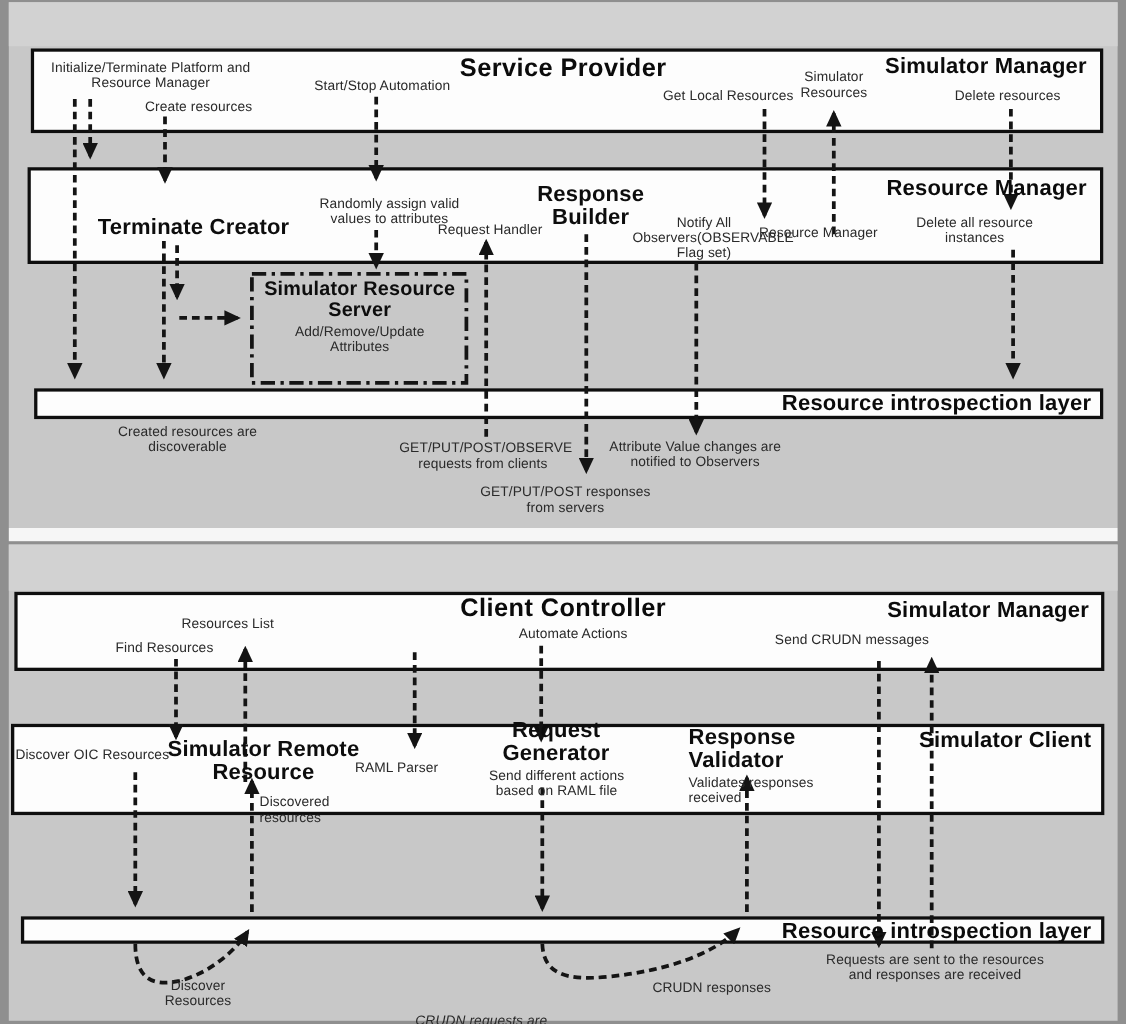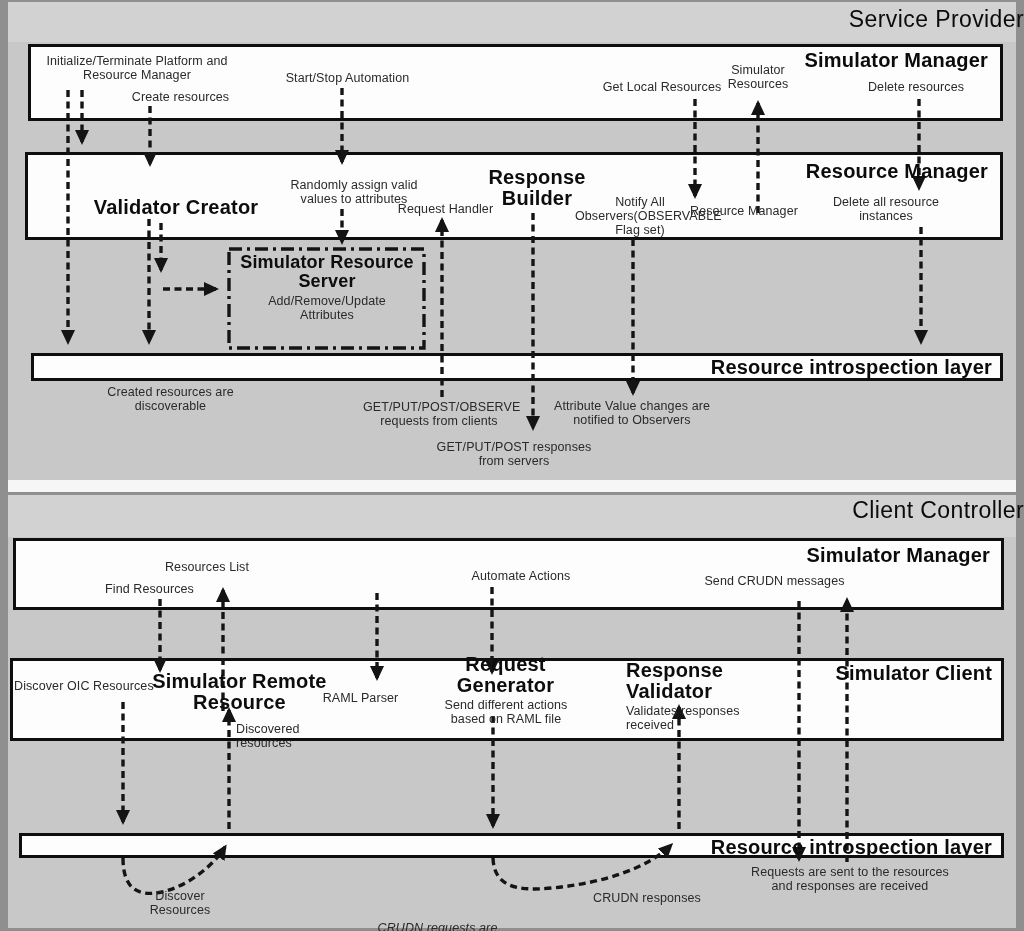--- a/index.html
+++ b/index.html
@@ -18,22 +18,22 @@
   .comp{
     position:absolute;font-weight:bold;font-size:20px;line-height:1.03;
     color:#0d0d0d;text-align:center;letter-spacing:0.2px;
   }
   .comp.left{text-align:left;}
   .btitle{
     position:absolute;font-weight:bold;font-size:20px;color:#0b0b0b;
     text-align:right;letter-spacing:0.2px;
   }
   .sec-title{
-    position:absolute;left:0;width:100%;text-align:right;font-weight:normal;
-    font-size:23px;color:#0b0b0b;letter-spacing:0.4px;
+    position:absolute;left:0;width:100%;text-align:center;font-weight:bold;
+    font-size:23px;color:#0b0b0b;letter-spacing:0.4px;margin-top:42px;
   }
   #arrows{position:absolute;left:0;top:0;z-index:5;}
   .txt{z-index:6;}
 </style>
 </head>
 <body>
 
 <div id="canvas">
 
   <div class="panel" style="left:8px;top:2px;width:1008px;height:478px;"></div>
@@ -97,21 +97,21 @@
 
   <div class="btitle txt" style="left:700px;top:49px;width:288px;">Simulator Manager</div>
   <div class="lbl txt" style="left:38px;top:55px;width:198px;">Initialize/Terminate Platform and Resource Manager</div>
   <div class="lbl txt" style="left:118px;top:91px;width:125px;">Create resources</div>
   <div class="lbl txt" style="left:265px;top:72px;width:165px;">Start/Stop Automation</div>
   <div class="lbl txt" style="left:588px;top:81px;width:148px;">Get Local Resources</div>
   <div class="lbl txt" style="left:718px;top:64px;width:80px;">Simulator Resources</div>
   <div class="lbl txt" style="left:850px;top:81px;width:132px;">Delete resources</div>
 
   <div class="btitle txt" style="left:700px;top:160px;width:288px;">Resource Manager</div>
-  <div class="comp txt" style="left:82px;top:197px;width:188px;">Validator Creator</div>
+  <div class="comp txt" style="left:82px;top:197px;width:188px;">Terminate Creator</div>
   <div class="lbl txt" style="left:278px;top:179px;width:152px;">Randomly assign valid values to attributes</div>
   <div class="comp txt" style="left:483px;top:167px;width:108px;">Response Builder</div>
   <div class="lbl txt" style="left:388px;top:203px;width:115px;">Request Handler</div>
   <div class="lbl txt" style="left:575px;top:196px;width:130px;">Notify All Observers(OBSERVABLE Flag set)</div>
   <div class="lbl txt" style="left:680px;top:205px;width:128px;">Resource Manager</div>
   <div class="lbl txt" style="left:820px;top:196px;width:132px;">Delete all resource instances</div>
 
   <div class="comp txt" style="left:236px;top:253px;width:182px;font-size:18px;">Simulator Resource Server</div>
   <div class="lbl txt" style="left:243px;top:295px;width:168px;">Add/Remove/Update Attributes</div>
 

